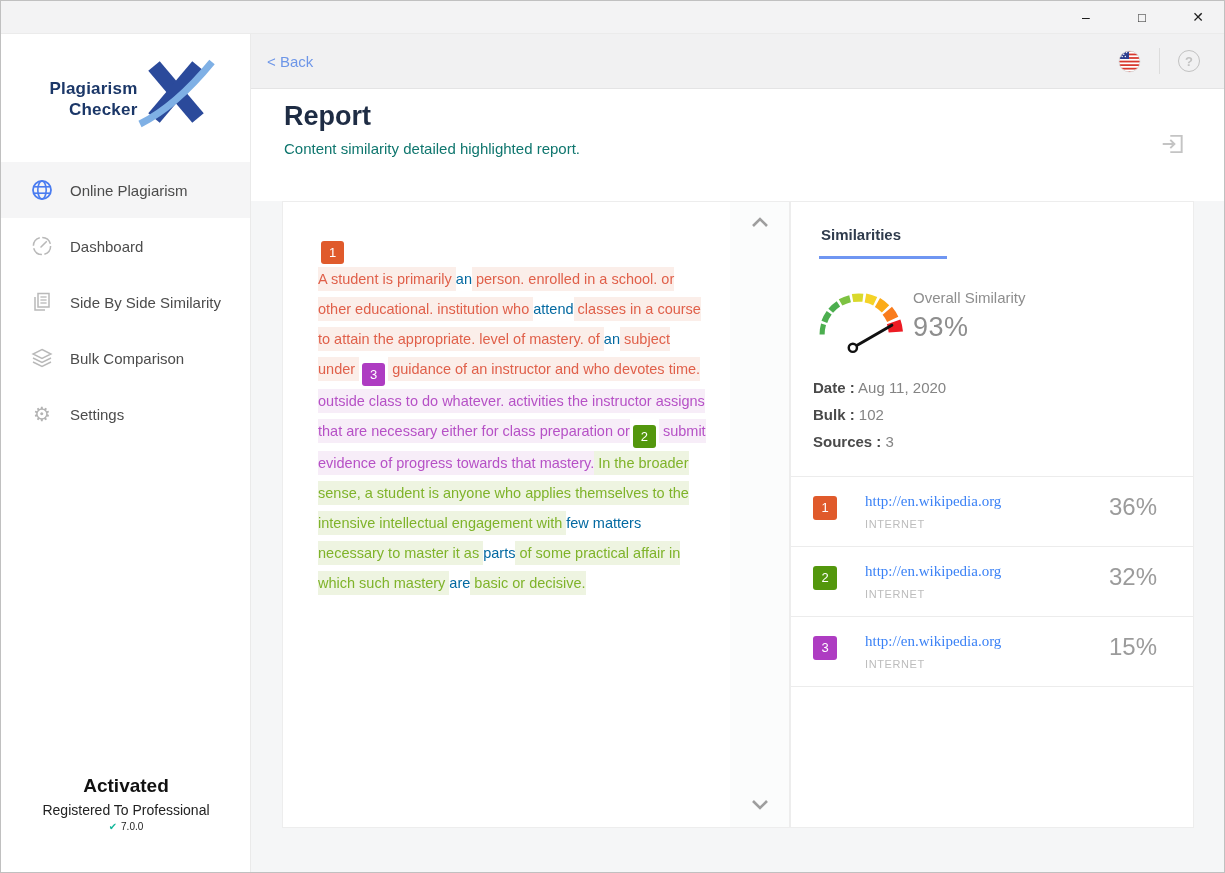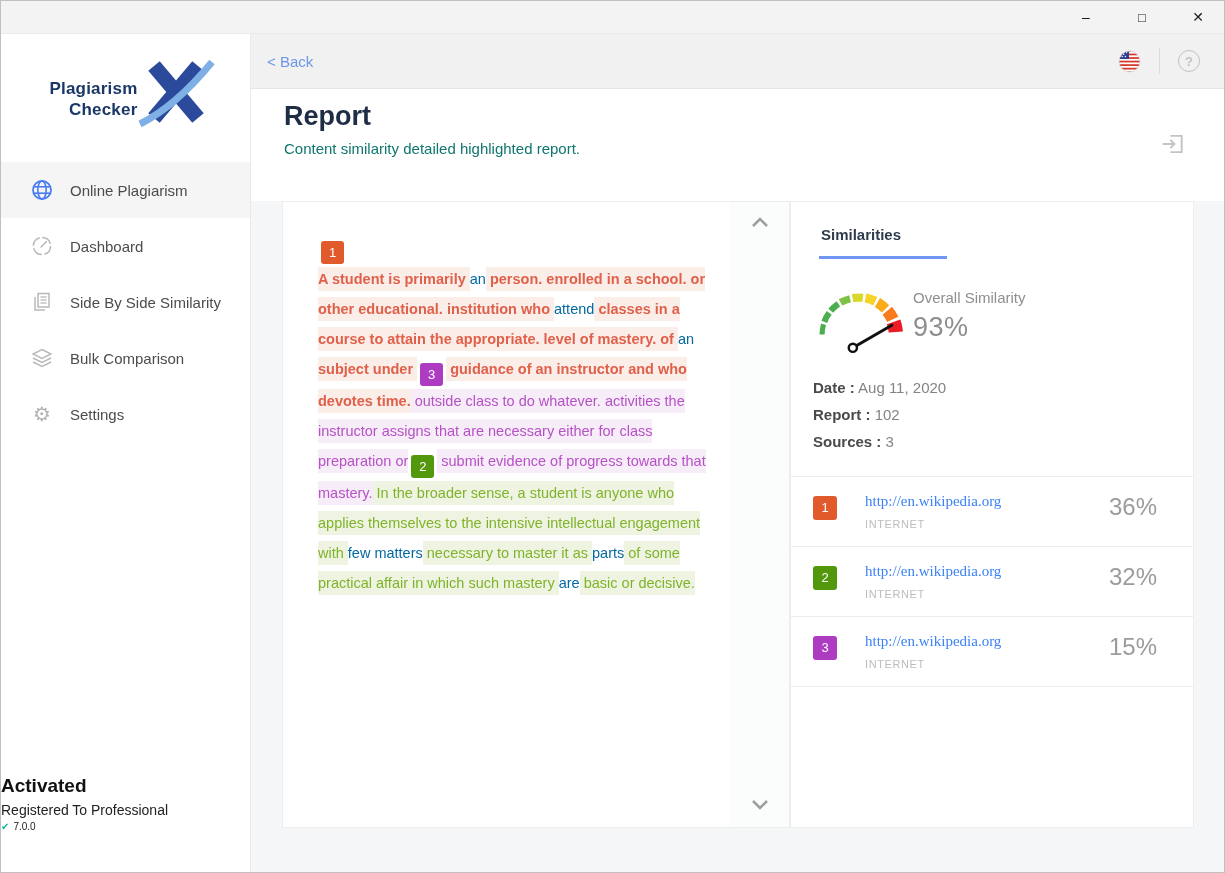--- a/index.html
+++ b/index.html
@@ -15,21 +15,21 @@
   
   .sidebar { position:absolute; left:0; top:33px; width:250px; height:840px; background:#fff; border-right:1px solid #eaeaea; }
   .logo { position:relative; margin:26px auto 26px; width:200px; height:76px; }
   .logo-text { position:absolute; right:88px; top:18px; text-align:right; color:#1b3768; font-weight:bold; font-size:17px; line-height:21px; letter-spacing:0.2px; }
   .logo-x { position:absolute; right:10px; top:-6px; width:80px; height:76px; }
   .nav { margin-top:4px; }
   .nav-item { display:flex; align-items:center; height:56px; padding-left:28px; color:#4c4c4c; font-size:15px; cursor:pointer; }
   .nav-item .nav-icon { width:26px; height:26px; margin-right:15px; display:flex; align-items:center; justify-content:center; }
   .nav-item.active { background:#f5f5f6; }
   .gear-glyph { font-family:"DejaVu Sans", sans-serif; font-size:20px; color:#b3b3b3; }
-  .activation { position:absolute; bottom:42px; left:0; width:250px; text-align:left; }
+  .activation { position:absolute; bottom:42px; left:0; width:250px; text-align:center; }
   .act-status { font-size:19px; font-weight:bold; color:#111; }
   .act-reg { font-size:14px; color:#222; margin-top:5px; }
   .act-ver { font-size:10px; color:#222; margin-top:3px; }
   .check-glyph { font-family:"DejaVu Sans", sans-serif; color:#14b79a; margin-right:4px; }
 
   
   .main { position:absolute; left:250px; top:33px; width:975px; height:840px; background:#fff; }
   .backbar { height:55px; background:#f1f1f2; border-bottom:1px solid #e4e4e5; display:flex; align-items:center; justify-content:space-between; padding:0 26px 0 16px; }
   .back-link { color:#6d96e8; font-size:15px; cursor:pointer; }
   .backbar-right { display:flex; align-items:center; }
@@ -47,21 +47,21 @@
   .sim-panel { position:absolute; left:539px; top:0; width:404px; height:627px; background:#fff; border:1px solid #ededed; }
 
   
   .doc-text { width:392px; font-size:14.5px; line-height:30px; color:#2e3440; }
   .lead-badge { margin-bottom:10px; }
   .badge { display:inline-block; min-width:23px; height:23px; line-height:23px; border-radius:3px; color:#fff; text-align:center; font-size:13px; margin:0 3px; vertical-align:-5px; }
   .badge-s1 { background:#e05a2b; }
   .badge-s2 { background:#53970d; }
   .badge-s3 { background:#ae3cc2; }
   .run-plain { color:#0369a1; padding:4px 0; }
-  .run-s1 { color:#e0604a; background:#fbeee9; padding:4px 0;font-weight:bold; }
+  .run-s1 { color:#e0604a; background:#fbeee9; padding:4px 0; }
   .run-s2 { color:#b651c6; background:#f7edf8; padding:4px 0; }
   .run-s3 { color:#7fb32a; background:#eef4e1; padding:4px 0; }
 
   
   .tab-row { padding:24px 0 0 28px; }
   .sim-tab { display:inline-block; font-size:15px; font-weight:bold; color:#2f3b4c; padding:0 46px 13px 2px; border-bottom:3px solid #6f96f2; cursor:pointer; }
   .gauge-row { display:flex; align-items:center; padding:16px 24px 0 14px; }
   .overall-label { font-size:15px; color:#8e8e8e; }
   .overall-value { font-size:27px; color:#8e8e8e; margin-top:6px; letter-spacing:0.5px; }
   .meta-block { padding:22px 24px 16px 22px; border-bottom:1px solid #ececec; }
@@ -243,21 +243,21 @@
             <circle cx="44" cy="71" r="4" fill="#fff" stroke="#111" stroke-width="2.4"></circle>
           </svg>
           <div class="overall">
             <div class="overall-label">Overall Similarity</div>
             <div class="overall-value">93%</div>
           </div>
         </div>
 
         <div class="meta-block">
             <div class="meta-row"><span class="meta-label">Date :</span> <span class="meta-value">Aug 11, 2020</span></div>
-            <div class="meta-row"><span class="meta-label">Report :</span> <span class="meta-value">102</span></div>
+            <div class="meta-row"><span class="meta-label">Bulk :</span> <span class="meta-value">102</span></div>
             <div class="meta-row"><span class="meta-label">Sources :</span> <span class="meta-value">3</span></div>
           </div>
 
         <div class="src-list">
             <div class="src-row">
               <span class="src-badge badge-s1">1</span>
               <span class="src-info">
                 <span class="src-url" style="display:block">http://en.wikipedia.org</span>
                 <span class="src-type" style="display:block">INTERNET</span>
               </span>

